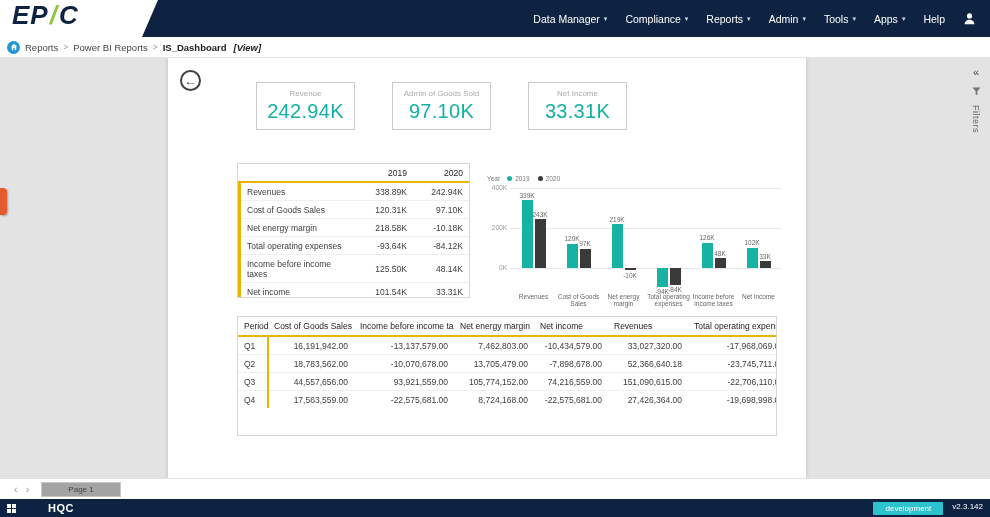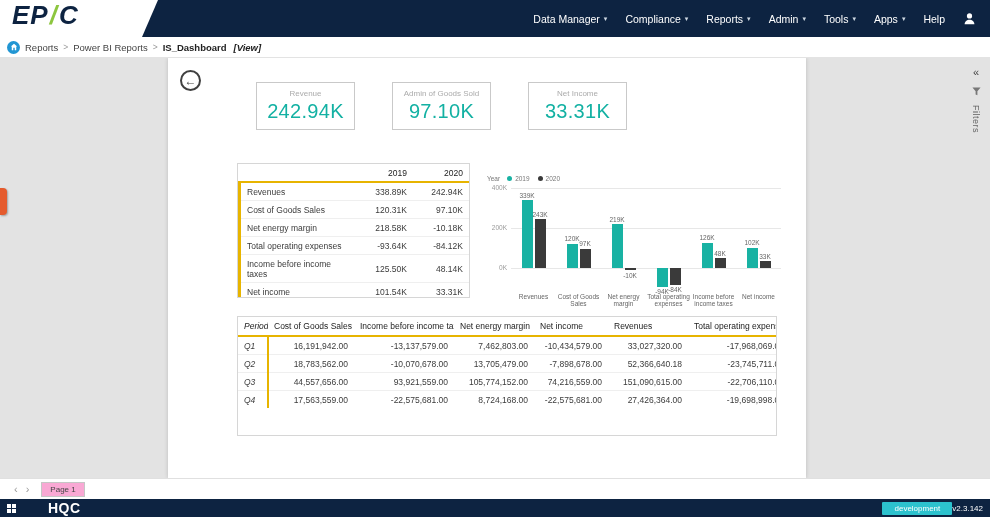--- a/index.html
+++ b/index.html
@@ -113,52 +113,52 @@
 
   
   .detail-box { position: absolute; left: 69px; top: 258px; width: 540px; height: 120px;
     border: 1px solid #d6d6d6; background: #fff; overflow: hidden; }
   table.detail-table { width: 100%; border-collapse: collapse; table-layout: fixed; font-size: 8.5px; color: #3b3b3b; }
   .detail-table th { font-weight: normal; color: #222; text-align: left; padding: 4px 6px;
     border-bottom: 2px solid #e7b400; white-space: nowrap; overflow: hidden; }
   .detail-table td { padding: 3.5px 6px; text-align: right; }
   .detail-table td.period { text-align: left; border-right: 2px solid #e7b400; }
   .detail-table tbody tr + tr td { border-top: 1px solid #efefef; }
-  .detail-table th:nth-child(1), .detail-table td:nth-child(1) { width: 30px; font-style: italic; }
+  .detail-table th:nth-child(1), .detail-table td:nth-child(1) { width: 30px; }
   .detail-table th:nth-child(2) { width: 86px; }
   .detail-table th:nth-child(3) { width: 100px; }
   .detail-table th:nth-child(4) { width: 80px; }
   .detail-table th:nth-child(5) { width: 74px; }
   .detail-table th:nth-child(6) { width: 80px; }
   .detail-table th:nth-child(7) { width: 102px; }
 
   
   .filters-strip {
     position: absolute; right: 9px; top: 8px; display: flex; flex-direction: column;
     align-items: center; gap: 9px; color: #555;
   }
   .filters-chevron { font-size: 11px; color: #444; cursor: pointer; }
   .funnel { cursor: pointer; display: flex; }
   .filters-label { writing-mode: vertical-rl; font-size: 9px; color: #666; letter-spacing: .5px; }
 
   
   .pagebar { height: 21px; background: #ffffff; border-top: 1px solid #e0e0e0;
     display: flex; align-items: center; padding-left: 10px; flex: 0 0 auto; }
   .pg-chev { color: #9a9a9a; font-size: 11px; padding: 0 4px; cursor: pointer; line-height: 1; }
-  .page-tab { margin-left: 8px; border: 1px solid #c6c6c6; padding: 2px 8px; font-size: 8px;
-    color: #444; background: #f9a8d4; cursor: pointer; }
+  .page-tab { margin-left: 8px; border: 1px solid #c6c6c6; padding: 2px 26px; font-size: 8px;
+    color: #444; background: #a3a3a3; cursor: pointer; }
 
   
   .statusbar { height: 18px; background: #0d2341; display: flex; align-items: center;
     justify-content: space-between; padding: 0 7px; flex: 0 0 auto; }
   .brand { display: flex; align-items: center; gap: 4px; cursor: pointer; }
   .brand-icon { display: grid; grid-template-columns: 4px 4px; grid-template-rows: 4px 4px; gap: 1px; }
   .brand-icon span { background: #ffffff; }
-  .brand-text { color: #ffffff; font-weight: bold; font-size: 14px; letter-spacing: .5px; padding-left: 28px; }
-  .status-right { display: flex; align-items: center; }
+  .brand-text { color: #ffffff; font-weight: bold; font-size: 11px; letter-spacing: .5px; padding-left: 28px; }
+  .status-right { display: flex; align-items: flex-start; gap: 9px; }
   .env-badge { background: #2cc2ce; color: #ffffff; font-size: 8px; padding: 2px 12px; border-radius: 1px; }
   .version { color: #ffffff; font-size: 8px; }
 </style>
 </head>
 <body>
 
 <div class="app">
 
   <header class="navbar">
     <div class="logo-wrap">

